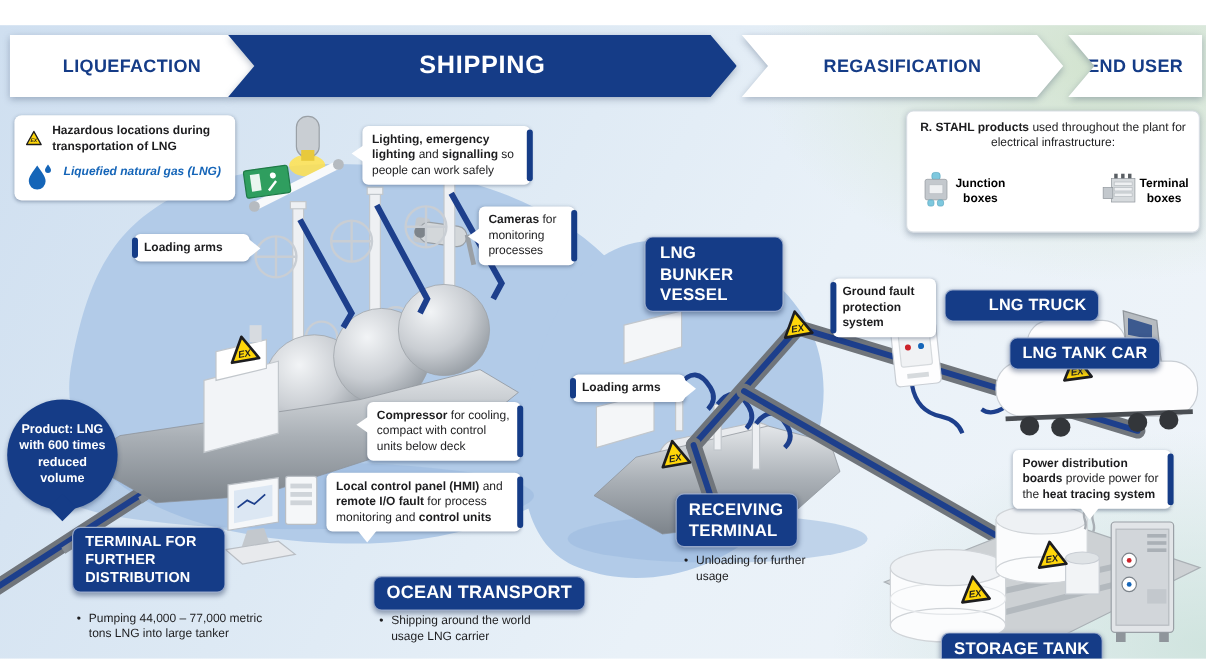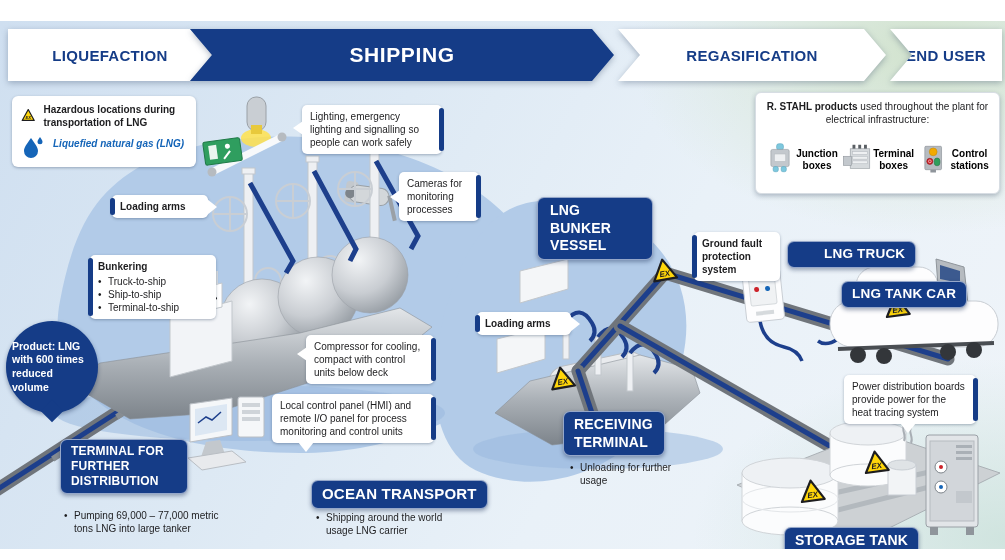--- a/index.html
+++ b/index.html
@@ -18,43 +18,43 @@
   .seg-inner { width:100%; height:100%; display:flex; align-items:center; justify-content:center;
     font-weight:700; letter-spacing:.3px; }
   .seg-light .seg-inner { background:#fff; color:var(--navy); font-size:15px; }
   .seg-dark  .seg-inner { background:var(--navy); color:#fff; font-size:21px; letter-spacing:.6px; }
   .clip-first  { clip-path:polygon(0 0, calc(100% - 22px) 0, 100% 50%, calc(100% - 22px) 100%, 0 100%); }
   .clip-mid    { clip-path:polygon(0 0, calc(100% - 22px) 0, 100% 50%, calc(100% - 22px) 100%, 0 100%, 22px 50%); }
   .clip-last   { clip-path:polygon(0 0, 100% 0, 100% 100%, 0 100%, 22px 50%); }
   
   .callout { position:absolute; background:#fff; border-radius:5px; padding:5px 8px;
     font-size:10px; line-height:1.3; color:var(--ink); box-shadow:0 1px 3px rgba(30,50,80,.35); z-index:4; }
-  .callout b { font-weight:400; }
+  .callout b { font-weight:700; }
   .bar-l::before, .bar-r::after { content:""; position:absolute; top:3px; bottom:3px; width:5px;
     border-radius:3px; background:var(--navy); }
   .bar-l::before { left:-2px; } .bar-r::after { right:-2px; }
   .tip { position:absolute; width:0; height:0; }
   .tip-left  { left:-9px;  border-top:7px solid transparent; border-bottom:7px solid transparent; border-right:10px solid #fff; }
   .tip-arrow { right:-9px; border-top:8px solid transparent; border-bottom:8px solid transparent; border-left:10px solid #fff; }
   .tip-down  { bottom:-9px; border-left:8px solid transparent; border-right:8px solid transparent; border-top:10px solid #fff; }
   .bold-label { font-weight:700; }
   .bullets { list-style:none; margin-top:2px; }
   .bullets li { position:relative; padding-left:10px; }
   .bullets li::before { content:"•"; position:absolute; left:0; }
   .bullet-text { position:absolute; font-size:10px; line-height:1.3; color:var(--ink); z-index:4; }
   .bullet-text .li { position:relative; padding-left:10px; }
   .bullet-text .li::before { content:"•"; position:absolute; left:0; }
   
   .pill { position:absolute; background:var(--navy); color:#fff; font-weight:700;
     border-radius:7px; padding:4px 10px; letter-spacing:.2px; line-height:1.25;
     border:1px solid rgba(255,255,255,.55); box-shadow:0 2px 4px rgba(20,40,80,.4); z-index:4; }
   
-  .drop { position:absolute; left:6px; top:300px; width:92px; height:92px; border-radius:50%;
+  .drop { position:absolute; left:6px; top:312px; width:92px; height:92px; border-radius:50%;
     background:var(--navy); color:#fff; display:flex; align-items:center; justify-content:center;
-    text-align:left; font-size:10.5px; font-weight:700; line-height:1.3; padding:6px; z-index:4;
+    text-align:center; font-size:10.5px; font-weight:700; line-height:1.3; padding:6px; z-index:4;
     box-shadow:0 2px 4px rgba(20,40,80,.4); }
   .drop::after { content:""; position:absolute; left:38px; bottom:-6px; width:16px; height:16px;
     background:var(--navy); transform:rotate(45deg); z-index:-1; }
   
   .rstahl { position:absolute; left:755px; top:71px; width:245px; background:#fff; border-radius:6px;
     border:1px solid #d7dde3; box-shadow:0 2px 5px rgba(30,50,80,.3); padding:7px 8px 8px; z-index:4; }
   .rstahl-head { font-size:10px; line-height:1.3; text-align:center; color:var(--ink); }
   .rstahl-row { display:flex; justify-content:space-between; margin-top:5px; }
   .rstahl-item { width:74px; display:flex; flex-direction:row; align-items:center; }
   .rstahl-item .lbl { font-weight:700; font-size:10px; line-height:1.2; text-align:center; margin-top:3px; }
@@ -316,48 +316,40 @@
   <div class="callout bar-r" style="left:399px; top:151px; width:80px;">
     <span class="tip tip-left" style="top:18px;"></span>
     <span><b>Cameras</b><span> for monitoring processes</span></span>
   </div>
 
   <div class="callout bar-l bold-label" style="left:112px; top:174px; width:96px;">
     <span class="tip tip-arrow" style="top:4px;"></span>
     <span>Loading arms</span>
   </div>
 
-  <div class="callout bar-l" style="left:90px; top:234px; width:126px;">
-    <span class="bold-label">Bunkering</span>
-    <ul class="bullets">
-      <li>Truck-to-ship</li>
-      <li>Ship-to-ship</li>
-      <li>Terminal-to-ship</li>
-    </ul>
-  </div>
 
   <div class="drop">
     <span>Product: LNG with 600 times reduced volume</span>
   </div>
 
   <div class="callout bar-r" style="left:306px; top:314px; width:128px;">
     <span class="tip tip-left" style="top:12px;"></span>
     <span><b>Compressor</b><span> for cooling, compact with control units below deck</span></span>
   </div>
 
   <div class="callout bar-r" style="left:272px; top:373px; width:162px;">
     <span class="tip tip-down" style="left:26px;"></span>
-    <span><b>Local control panel (HMI)</b><span> and </span><b>remote I/O panel</b><span> for process monitoring and </span><b>control units</b></span>
+    <span><b>Local control panel (HMI)</b><span> and </span><b>remote I/O fault</b><span> for process monitoring and </span><b>control units</b></span>
   </div>
 
   <div class="pill" style="left:60px; top:418px; width:128px; font-size:12px;">
     <span>TERMINAL FOR FURTHER DISTRIBUTION</span>
   </div>
   <div class="bullet-text" style="left:64px; top:488px; width:172px;">
-    <div class="li">Pumping 69,000 – 77,000 metric tons LNG into large tanker</div>
+    <div class="li">Pumping 44,000 – 77,000 metric tons LNG into large tanker</div>
   </div>
 
   <div class="pill" style="left:311px; top:459px; font-size:15px;">
     <span>OCEAN TRANSPORT</span>
   </div>
   <div class="bullet-text" style="left:316px; top:490px; width:130px;">
     <div class="li">Shipping around the world usage LNG carrier</div>
   </div>
 
   <div class="pill" style="left:537px; top:176px; width:116px; font-size:14px;padding-left:12px;">
@@ -416,27 +408,16 @@
             <rect x="30" y="4" width="5" height="8" fill="#5a5f64"></rect>
             <rect x="40" y="4" width="5" height="8" fill="#5a5f64"></rect>
           <rect x="16" y="11" width="34" height="34" fill="#d6dadd" stroke="#8f959b"></rect>
           <rect x="20" y="16" width="26" height="5" fill="#eef0f2" stroke="#b6bbc0"></rect>
           <rect x="20" y="24" width="26" height="5" fill="#eef0f2" stroke="#b6bbc0"></rect>
           <rect x="20" y="32" width="26" height="5" fill="#eef0f2" stroke="#b6bbc0"></rect>
           <rect x="4" y="24" width="14" height="16" fill="#c3c8cd" stroke="#8f959b"></rect>
         </svg>
         <div class="lbl">Terminal boxes</div>
       </div>
-      <div class="rstahl-item">
-        <svg width="56" height="54" viewBox="0 0 56 54">
-          <rect x="14" y="6" width="30" height="42" rx="2" fill="#b6bbc0" stroke="#7d848b"></rect>
-          <circle cx="29" cy="16" r="7" fill="#f2a900" stroke="#c4880a"></circle>
-          <circle cx="23" cy="33" r="5.5" fill="#cc2229" stroke="#8d1418"></circle>
-            <circle cx="23" cy="33" r="2.5" fill="none" stroke="#fff"></circle>
-          <rect x="31" y="27" width="10" height="14" rx="5" fill="#2e9e5b" stroke="#1e7040"></rect>
-          <rect x="24" y="48" width="10" height="5" fill="#8f959b"></rect>
-        </svg>
-        <div class="lbl">Control stations</div>
-      </div>
     </div>
   </div>
 
 </div>
 
 </body></html>

